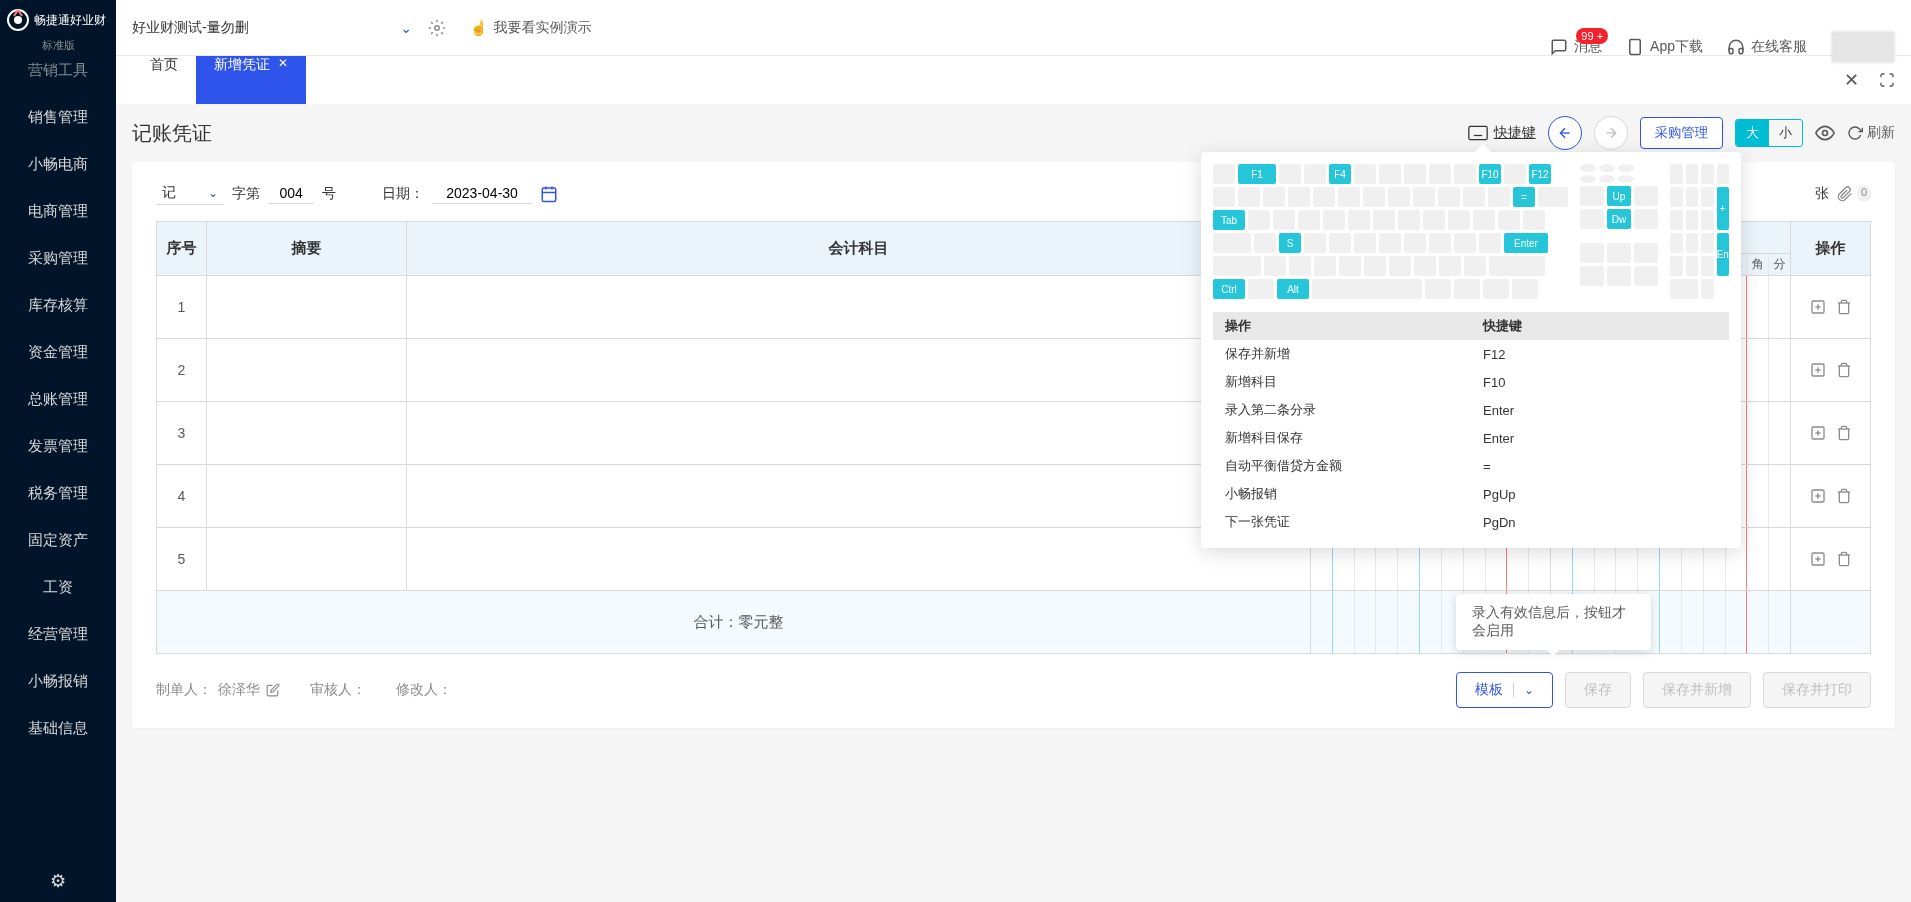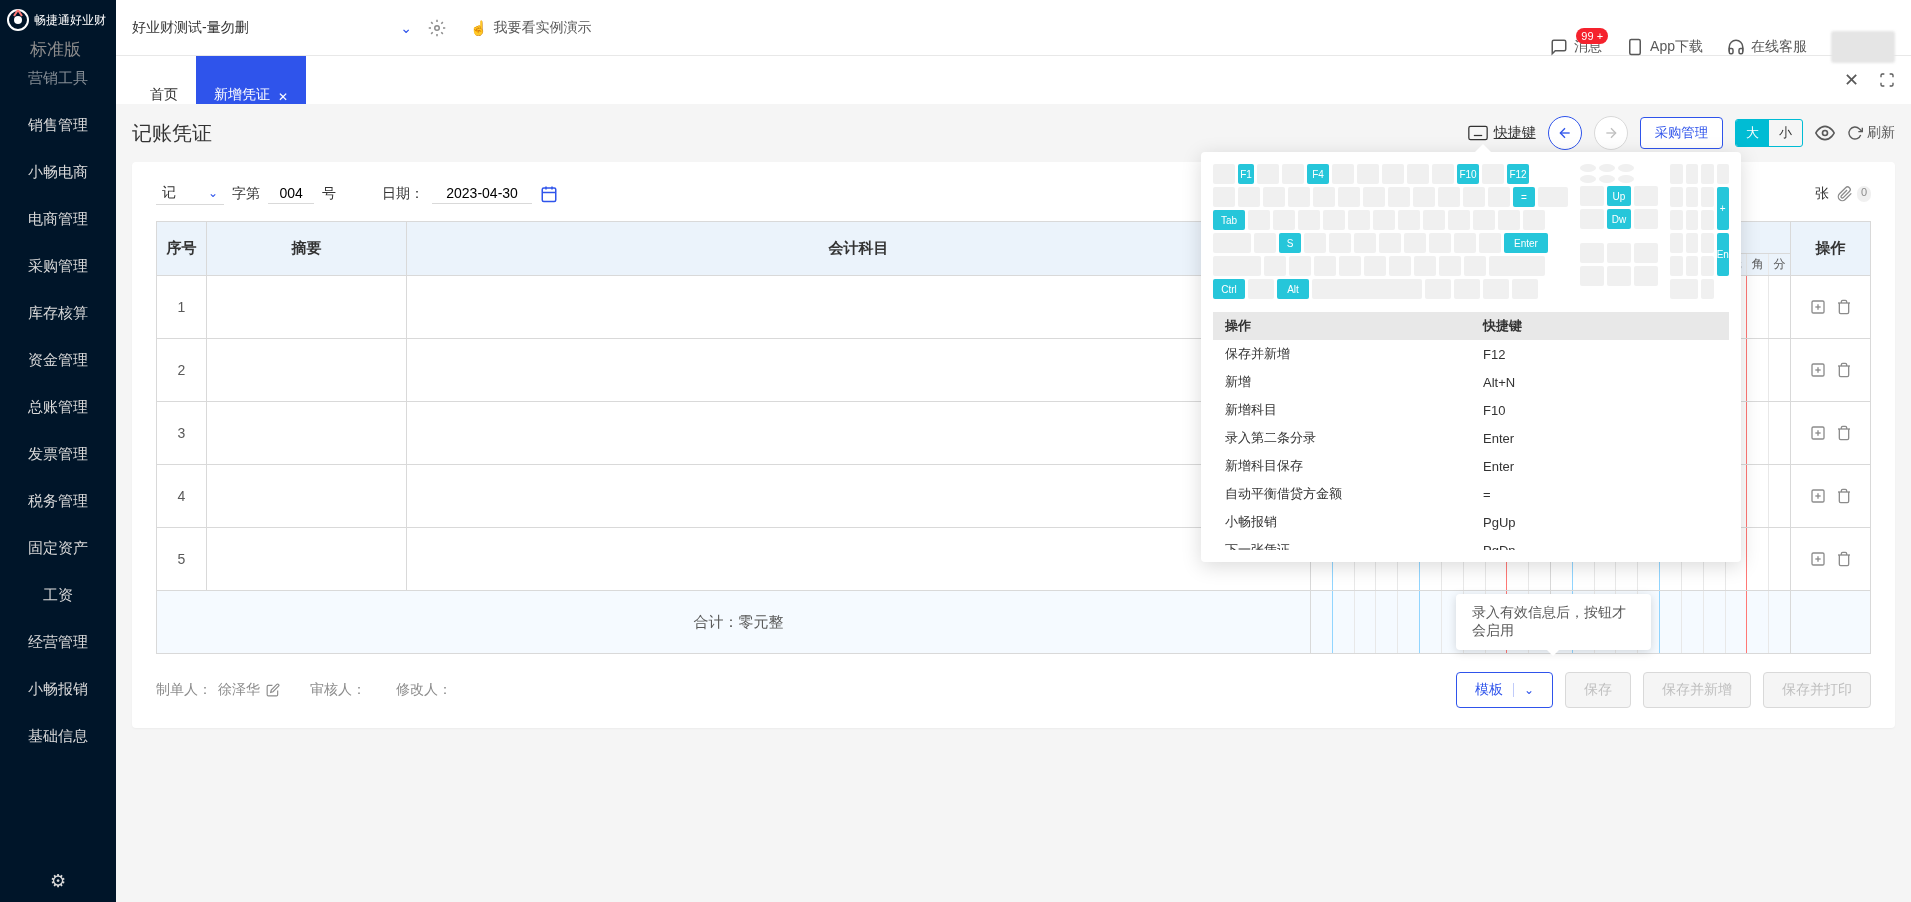--- a/index.html
+++ b/index.html
@@ -4,21 +4,21 @@
 <style>
 * { margin: 0; padding: 0; box-sizing: border-box; }
 body { font-family: "Microsoft YaHei", "PingFang SC", sans-serif; font-size: 14px; color: #333; background: #f5f5f5; overflow: hidden; }
 .app { display: flex; height: 902px; width: 1911px; }
 
 
 .sidebar { width: 116px; background: #001529; color: #fff; flex-shrink: 0; display: flex; flex-direction: column; }
 .logo-area { padding: 8px 6px; display: flex; align-items: center; gap: 4px; }
 .logo-icon { width: 24px; height: 24px; flex-shrink: 0; }
 .logo-text { font-size: 12px; color: #fff; line-height: 14px; }
-.logo-sub { font-size: 17px; color: #8c8c8c; padding-left: 30px; margin-top: -2px; }
+.logo-sub { font-size: 11px; color: #8c8c8c; padding-left: 42px; margin-top: -2px; }
 .nav-items { flex: 1; overflow-y: auto; padding-top: 4px; }
 .nav-item { padding: 14px 8px; text-align: center; color: #d9d9d9; font-size: 15px; cursor: pointer; }
 .nav-bottom { text-align: center; padding: 10px 0; }
 .gear-icon { color: #d9d9d9; font-size: 18px; cursor: pointer; }
 
 
 .main { flex: 1; display: flex; flex-direction: column; background: #f5f5f5; }
 
 
 .topbar { height: 56px; background: #fff; display: flex; align-items: center; padding: 0 16px; border-bottom: 1px solid #e8e8e8; }
@@ -27,21 +27,21 @@
 .top-gear { margin-left: 16px; color: #8c8c8c; cursor: pointer; }
 .demo-link { margin-left: 24px; display: flex; align-items: center; gap: 6px; color: #595959; cursor: pointer; }
 .demo-link .di { color: #8c8c8c; }
 .topbar-right { margin-left: auto; display: flex; align-items: center; gap: 24px; color: #595959; margin-top: 38px; }
 .tr-item { display: flex; align-items: center; gap: 6px; cursor: pointer; position: relative; }
 .badge { position: absolute; top: -10px; right: -6px; background: #f5222d; color: #fff; font-size: 11px; padding: 0 5px; border-radius: 8px; line-height: 16px; }
 .avatar-grey { width: 64px; height: 32px; background: #e5e5e5; border-radius: 3px; filter: blur(1px); }
 
 
 .tabs { height: 48px; background: #fff; display: flex; align-items: center; padding: 0 16px; }
-.tab { padding: 0 18px; height: 48px; display: flex; align-items: flex-end; gap: 8px; cursor: pointer; color: #333; }
+.tab { padding: 0 18px; height: 48px; display: flex; align-items: flex-start; gap: 8px; cursor: pointer; color: #333; }
 .tab.active { background: #2f54eb; color: #fff; }
 .tab-close { font-size: 12px; }
 .tabs-right { margin-left: auto; display: flex; align-items: center; gap: 10px; }
 .tab-x { font-size: 18px; color: #595959; cursor: pointer; padding: 4px 10px; }
 .expand-icon { cursor: pointer; color: #595959; }
 
 
 .content { flex: 1; padding: 12px 16px; overflow: auto; position: relative; }
 .page-head { display: flex; align-items: center; justify-content: space-between; margin-bottom: 12px; }
 .page-title { font-size: 20px; font-weight: 400; color: #333; }
@@ -688,21 +688,21 @@
           </div>
         </div>
       </div>
 
       <div class="kb-popup">
         <div class="kb-arrow"></div>
         <div class="kb-visual">
           <div class="kb-main" id="kb-main">
               <div class="kb-row">
                 <div class="key" style="width: 22px;"></div>
-                <div class="key hl" style="width: 16px;">F1</div>
+                <div class="key hl" style="width: 38px;">F1</div>
                 <div class="key" style="width: 22px;"></div>
                 <div class="key" style="width: 22px;"></div>
                 <div class="key hl" style="width: 22px;">F4</div>
                 <div class="key" style="width: 22px;"></div>
                 <div class="key" style="width: 22px;"></div>
                 <div class="key" style="width: 22px;"></div>
                 <div class="key" style="width: 22px;"></div>
                 <div class="key" style="width: 22px;"></div>
                 <div class="key hl" style="width: 22px;">F10</div>
                 <div class="key" style="width: 22px;"></div>
@@ -841,24 +841,20 @@
               <th>操作</th>
               <th>快捷键</th>
             </tr>
           </thead>
           <tbody id="shortcut-rows">
               <tr>
                 <td>保存并新增</td>
                 <td>F12</td>
               </tr>
               <tr>
-                <td>新增</td>
-                <td>Alt+N</td>
-              </tr>
-              <tr>
                 <td>新增科目</td>
                 <td>F10</td>
               </tr>
               <tr>
                 <td>录入第二条分录</td>
                 <td>Enter</td>
               </tr>
               <tr>
                 <td>新增科目保存</td>
                 <td>Enter</td>

